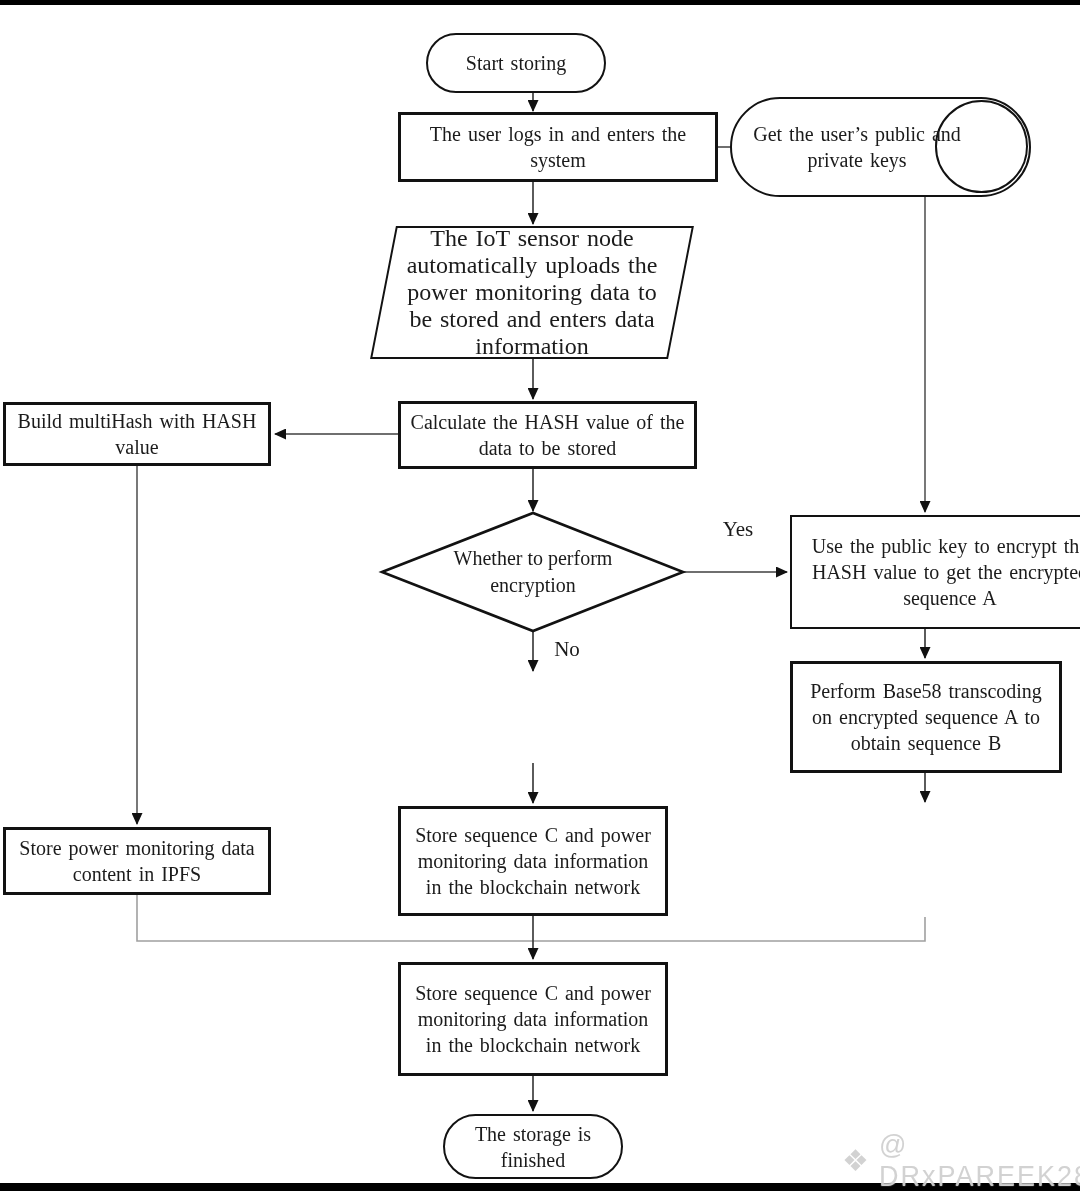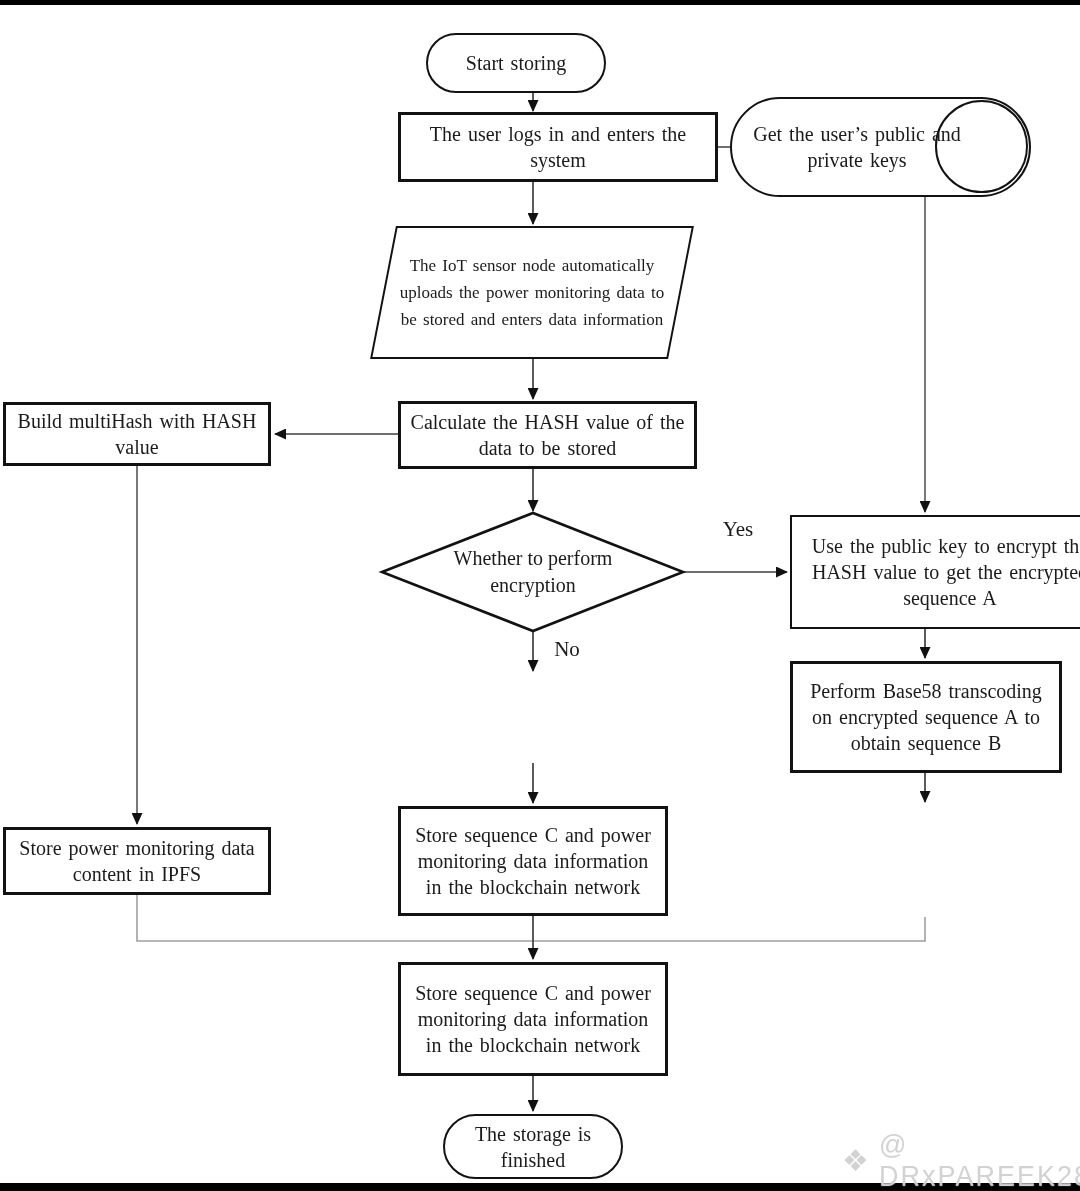--- a/index.html
+++ b/index.html
@@ -28,21 +28,21 @@
     position:absolute;left:10px;top:0;width:230px;height:100%;
     display:flex;align-items:center;justify-content:center;text-align:center;
   }
   .para-wrap{position:absolute;z-index:2;}
   .para-shape{
     position:absolute;left:8px;right:8px;top:0;bottom:0;background:#fff;
     border:2.5px solid #121212;transform:skewX(-11deg);box-sizing:border-box;
   }
   .para-text{
     position:absolute;inset:0;display:flex;align-items:center;
-    text-align:center;font-size:17px;line-height:27px;word-spacing:2px;padding:0 22px;
+    text-align:center;font-size:24px;line-height:27px;word-spacing:2px;padding:0 22px;
   }
   .diamond-text{
     position:absolute;z-index:2;display:flex;align-items:center;justify-content:center;
     text-align:center;font-size:20px;line-height:27px;background:transparent;
   }
   .edge-label{
     position:absolute;z-index:2;font-size:21px;text-align:center;background:transparent;
   }
   .watermark{
     position:absolute;z-index:3;display:flex;align-items:center;gap:8px;

